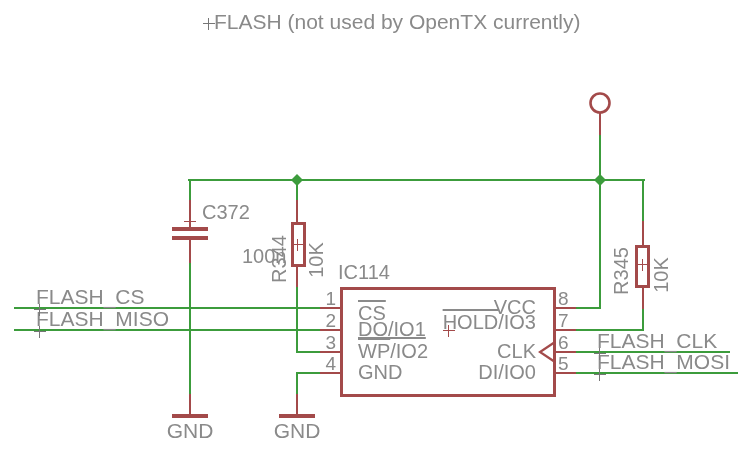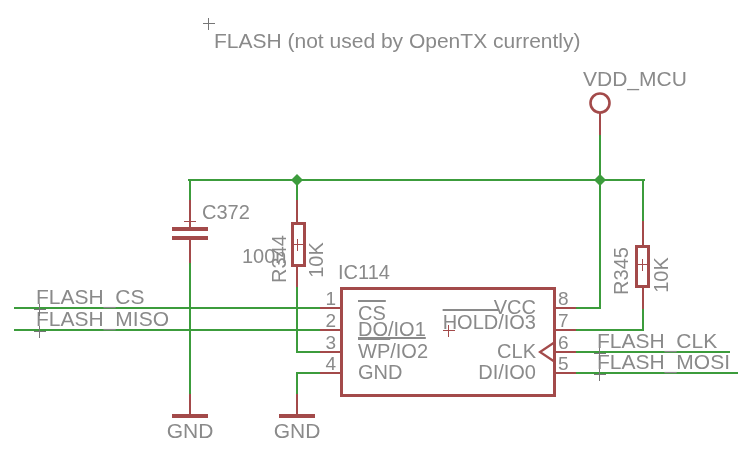--- a/index.html
+++ b/index.html
@@ -25,24 +25,23 @@
   .cross.red{color:#a34a4a;}
   .cross.gray{color:#767676;}
   svg{position:absolute;display:block;}
   .gnd-txt{text-align:center;width:64px;}
 </style>
 </head>
 <body>
 
 <div class="canvas">
 
-  <div class="t fs21" style="left:214px;top:11px;margin-top:19px;">FLASH (not used by OpenTX currently)</div>
+  <div class="t fs21" style="left:214px;top:11px;">FLASH (not used by OpenTX currently)</div>
   <div class="cross gray" style="left:203px;top:18px;"></div>
 
-  <div class="t fs21" style="left:583px;top:68px;">VDD_MCU</div>
   <svg style="left:588px;top:91px;" width="24" height="24">
     <circle cx="12" cy="12" r="9.5" fill="none" stroke="#a34a4a" stroke-width="2.6"></circle>
   </svg>
   <div class="lead" style="left:599px;top:112px;width:2px;height:24px;"></div>
 
   <div class="wire" style="left:188px;top:179px;width:457px;height:2px;"></div>
   <svg style="left:291px;top:174px;" width="12" height="12">
     <polygon points="6,0 12,6 6,12 0,6" fill="#3c9c3c"></polygon>
   </svg>
   <svg style="left:594px;top:174px;" width="12" height="12">

